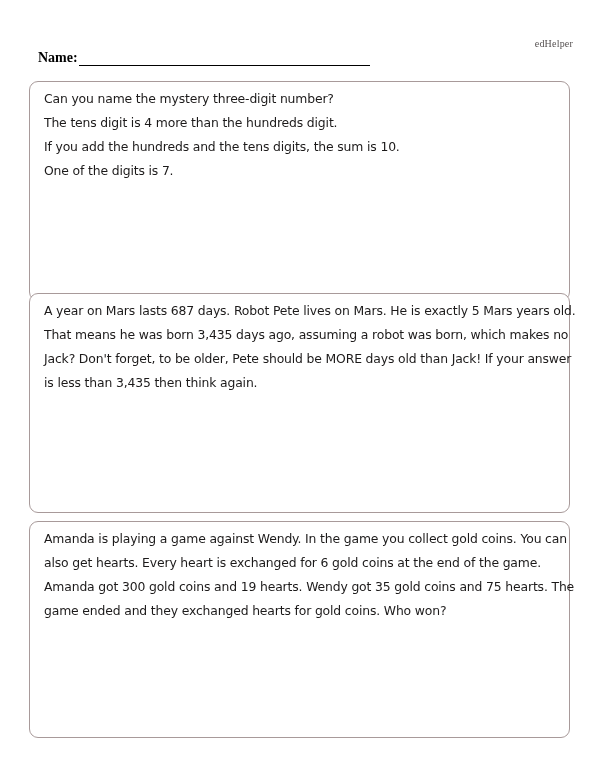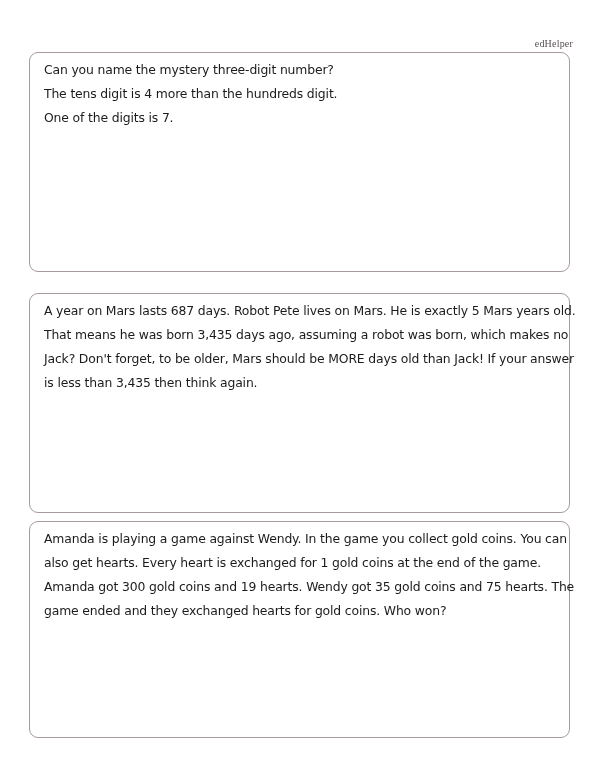--- a/index.html
+++ b/index.html
@@ -65,21 +65,21 @@
   
   .qbox {
     position: absolute;
     left: 29px;
     width: 541px;
     box-sizing: border-box;
     border: 1.2px solid #a89a9a;
     border-radius: 9px;
     background: #ffffff;
   }
-  #qbox-1 { top: 52px;  height: 220px; }
+  #qbox-1 { top: 81px;  height: 220px; }
   #qbox-2 { top: 293px; height: 220px; padding-left: 48px; }
   #qbox-3 { top: 521px; height: 217px; }
 
   .qtext {
     position: absolute;
     left: 14px;
     top: 5px;
     right: 12px;
     font-family: "DejaVu Sans", sans-serif;
     font-size: 12.4px;
@@ -101,35 +101,36 @@
 
   <div class="name-row">
     <div class="name-label">Name:</div>
     <div class="name-rule"></div>
   </div>
 
   <div class="qbox" id="qbox-1">
     <div class="qtext">
       <div class="qline">Can you name the mystery three-digit number?</div>
       <div class="qline">The tens digit is 4 more than the hundreds digit.</div>
+      <div class="qline">If you add the hundreds and the tens digits, the sum is 10.</div>
       <div class="qline">One of the digits is 7.</div>
     </div>
   </div>
 
   <div class="qbox" id="qbox-2">
     <div class="qtext">
       <div class="qline">A year on Mars lasts 687 days.   Robot Pete lives on Mars.   He is exactly 5 Mars years old.</div>
       <div class="qline">That means he was born 3,435 days ago, assuming a robot was born, which makes no</div>
-      <div class="qline">Jack?   Don't forget, to be older, Mars should be MORE days old than Jack!  If your answer</div>
+      <div class="qline">Jack?   Don't forget, to be older, Pete should be MORE days old than Jack!  If your answer</div>
       <div class="qline">is less than 3,435 then think again.</div>
     </div>
   </div>
 
   <div class="qbox" id="qbox-3">
     <div class="qtext">
       <div class="qline">Amanda is playing a game against Wendy.   In the game you collect gold coins.   You can</div>
-      <div class="qline">also get hearts.  Every heart is exchanged for 1 gold coins at the end of the game.</div>
+      <div class="qline">also get hearts.  Every heart is exchanged for 6 gold coins at the end of the game.</div>
       <div class="qline">Amanda got 300 gold coins and 19 hearts.   Wendy got 35 gold coins and 75 hearts.   The</div>
       <div class="qline">game ended and they exchanged hearts for gold coins.   Who won?</div>
     </div>
   </div>
 
 </div>
 
 </body></html>

